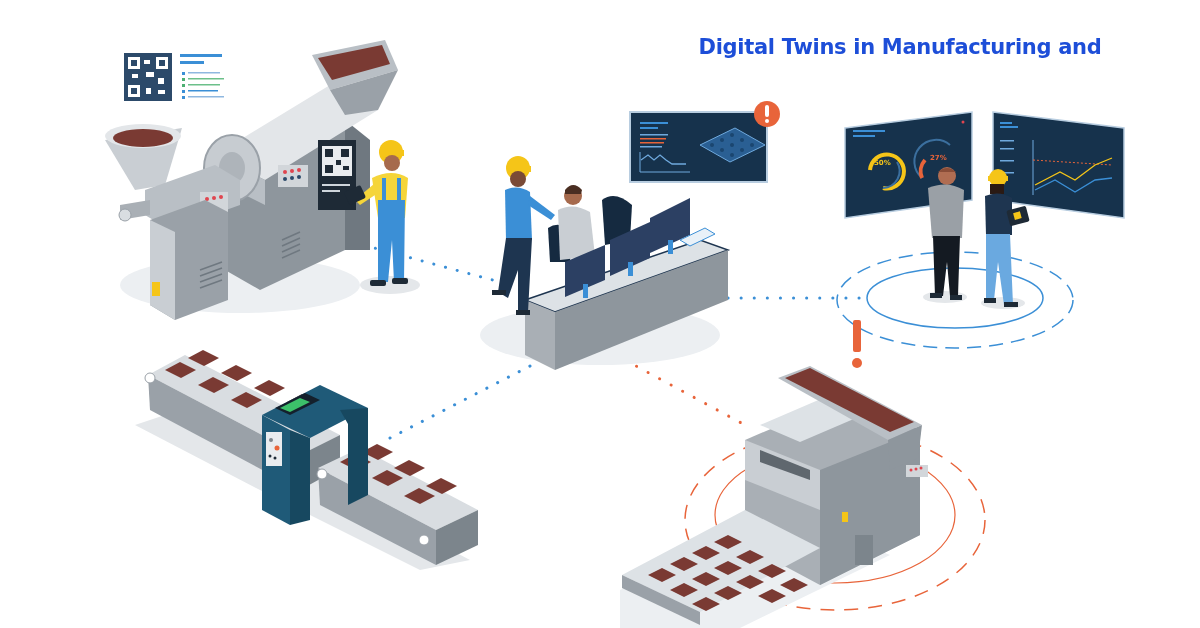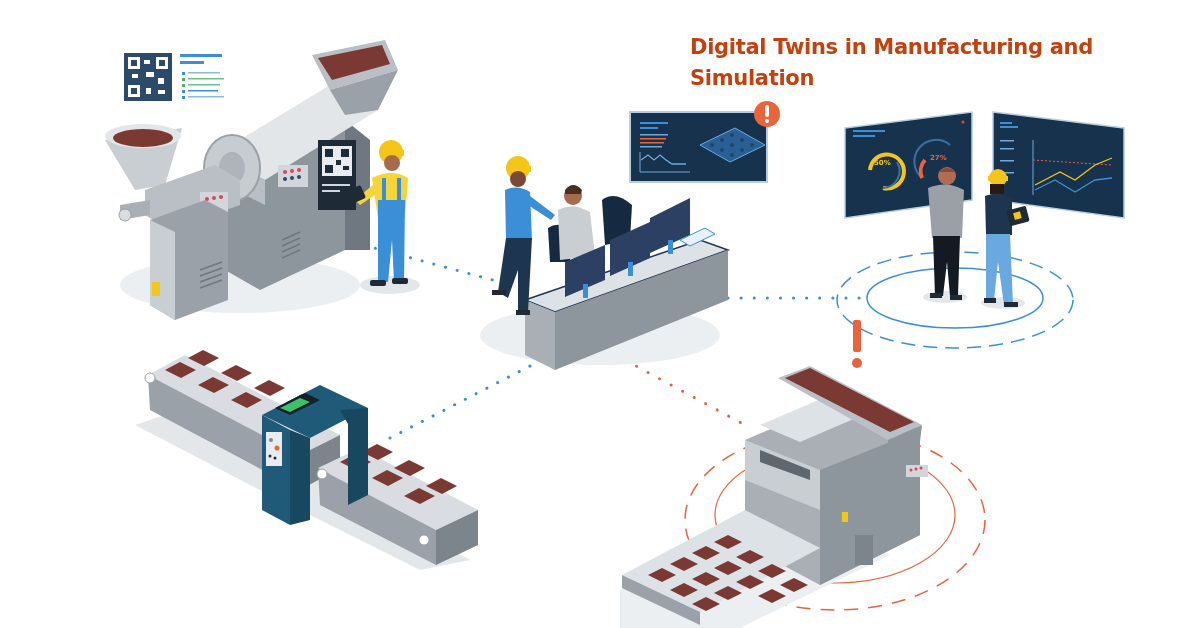--- a/index.html
+++ b/index.html
@@ -1,25 +1,24 @@
 <!DOCTYPE html>
 <html><head>
 <meta charset="utf-8">
 <style>
   html, body { margin: 0; padding: 0; }
   body { width: 1200px; height: 628px; background: #ffffff; overflow: hidden; position: relative; font-family: "DejaVu Sans", sans-serif; }
-  .title { position: absolute; left: 690px; top: 32px; width: 420px; text-align: left; color: #c2410c; font-family: "DejaVu Sans", sans-serif; font-weight: bold; font-size: 21px; line-height: 31px; letter-spacing: -0.3px; }
+  .title { position: absolute; left: 690px; top: 32px; width: 420px; text-align: center; color: #1d4ed8; font-family: "DejaVu Sans", sans-serif; font-weight: bold; font-size: 21px; line-height: 31px; letter-spacing: -0.3px; }
   svg.scene { position: absolute; left: 0; top: 0; }
 </style>
 </head>
 <body>
 
 <div class="title">
   <div>Digital Twins in Manufacturing and</div>
-  <div>Simulation</div>
 </div>
 
 <svg class="scene" width="1200" height="628" viewBox="0 0 1200 628">
 
   <g>
     <path d="M352 242 L500 282" stroke="#3b8fd6" stroke-width="3" stroke-dasharray="0.1 12" stroke-linecap="round" fill="none"></path>
     <path d="M728 298 L862 298" stroke="#3b8fd6" stroke-width="3" stroke-dasharray="0.1 13" stroke-linecap="round" fill="none"></path>
     <path d="M390 438 L530 366" stroke="#3b8fd6" stroke-width="3" stroke-dasharray="0.1 12" stroke-linecap="round" fill="none"></path>
     <path d="M625 360 L745 425" stroke="#e8643a" stroke-width="3" stroke-dasharray="0.1 13" stroke-linecap="round" fill="none"></path>
   </g>

